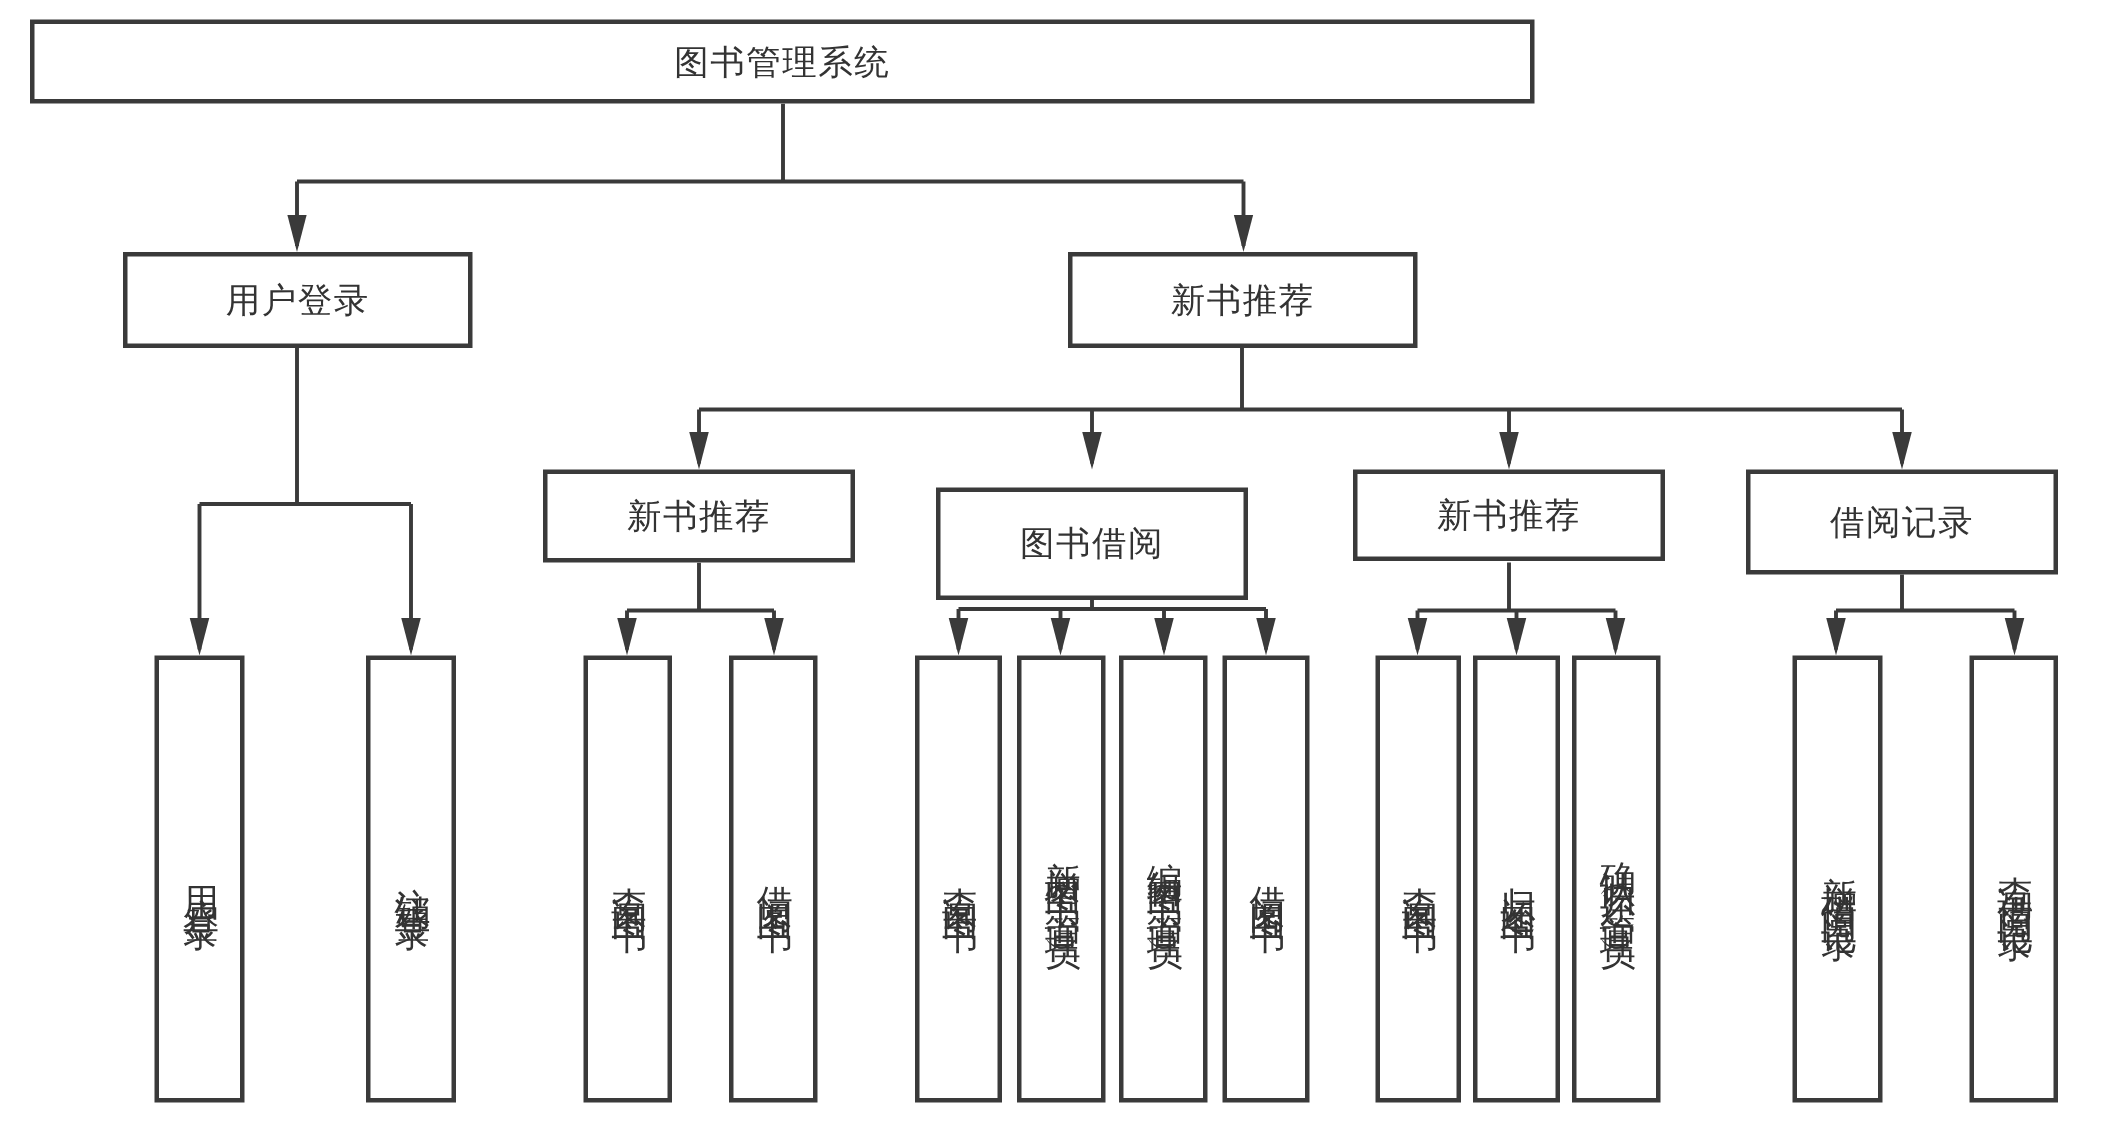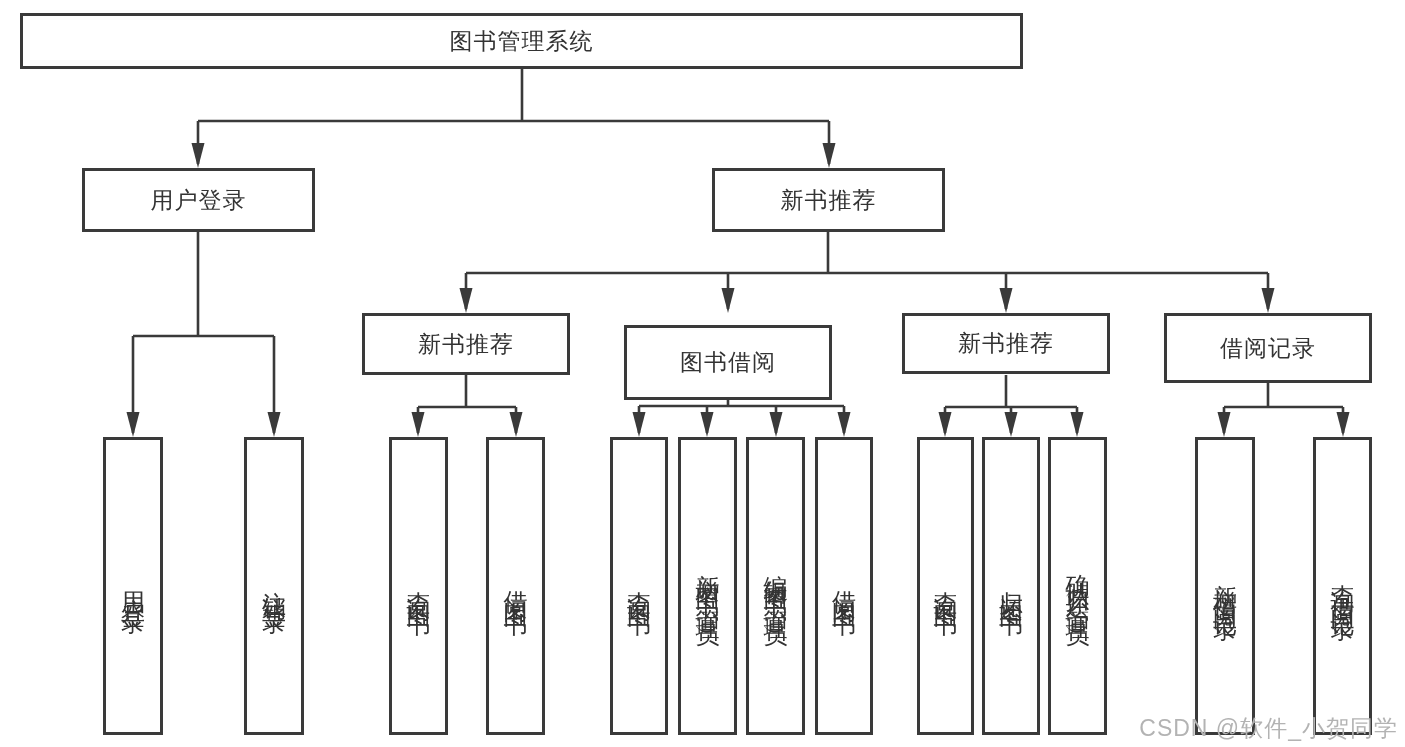--- a/index.html
+++ b/index.html
@@ -145,15 +145,14 @@
     <span class="vtext">确认归还（管理员）</span>
   </div>
 
   <div class="vnode" style="left:1195px;top:437px;width:60px;height:298px">
     <span class="vtext">新增借阅记录</span>
   </div>
   <div class="vnode" style="left:1313px;top:437px;width:59px;height:298px">
     <span class="vtext">查询借阅记录</span>
   </div>
 
-  <div class="watermark">CSDN @软件_小贺同学</div>
 
 </div>
 
 </body></html>

